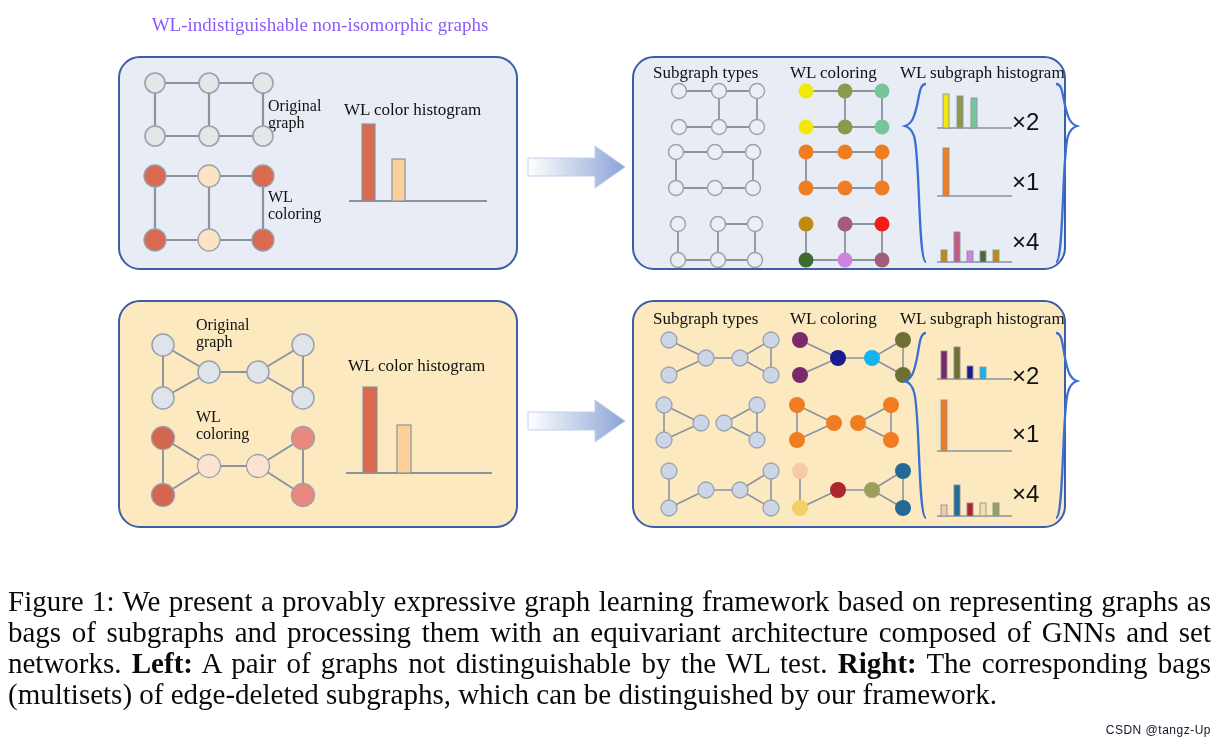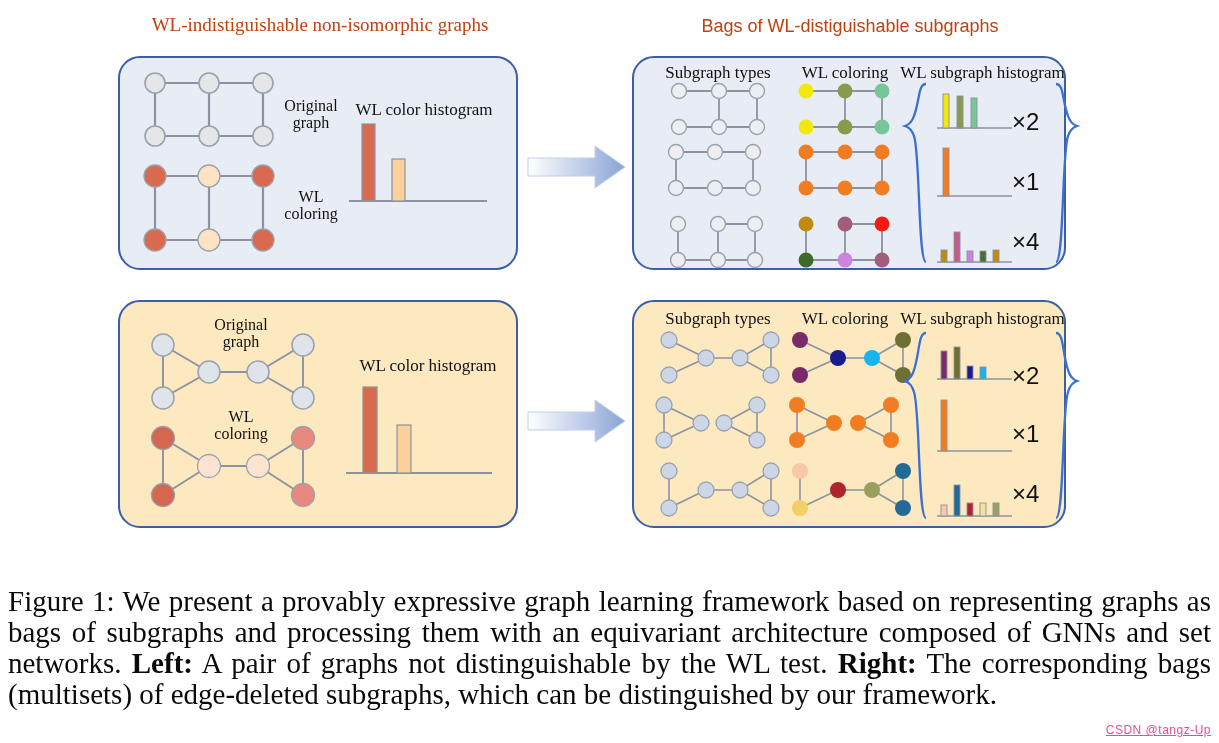--- a/index.html
+++ b/index.html
@@ -10,64 +10,63 @@
     overflow:hidden;
     position:relative;
   }
   .fig{position:absolute;left:0;top:0;width:1219px;height:743px;}
 
   
   .col-title{
     position:absolute;
     font-family:"Liberation Serif", serif;
     font-size:19px;
-    color:#c2410c;
+    color:#8b5cf6;
     white-space:nowrap;
     text-align:center;
   }
   .col-title.sans{font-family:"Liberation Sans", sans-serif;font-size:18px;}
 
   
   .panel{
     position:absolute;
     border:2px solid #3b5ea6;
     border-radius:22px;
     box-sizing:border-box;
   }
   .panel.blue{background:#e8ecf4;}
   .panel.cream{background:#fce9c0;}
 
   
   .lbl{
     position:absolute;
     font-family:"Liberation Serif", serif;
     color:#111;
-    text-align:center;
+    text-align:left;
     line-height:1.08;
     white-space:pre-line;
   }
   .lbl.s18{font-size:16px;}
   .lbl.s17{font-size:17px;}
 
   .mult{
     position:absolute;
     font-family:"Liberation Sans", sans-serif;
     font-size:24px;
     color:#111;
     letter-spacing:0px;
   }
 
   .wm{
     position:absolute;
     right:8px;bottom:6px;
     font-family:"Liberation Sans", sans-serif;
     font-size:12px;
-    color:#ec4899;
+    color:#0f172a;
     letter-spacing:.5px;
-    text-decoration:underline;
   }
 
   
   .caption{
     position:absolute;
     left:8px; top:586px; width:1203px;
     font-family:"Liberation Serif", serif;
     font-size:29px;
     line-height:31px;
     color:#0a0a0a;
@@ -77,21 +76,20 @@
 
   svg{display:block;overflow:visible;}
   .svglayer{position:absolute;left:0;top:0;pointer-events:none;}
 </style>
 </head>
 <body>
 
 <div class="fig">
 
   <div class="col-title" style="left:120px;top:14px;width:400px;">WL-indistiguishable non-isomorphic graphs</div>
-  <div class="col-title sans" style="left:640px;top:16px;width:420px;">Bags of WL-distiguishable subgraphs</div>
 
   <div class="panel blue" style="left:118px;top:56px;width:400px;height:214px;"></div>
   <div class="panel blue" style="left:632px;top:56px;width:434px;height:214px;"></div>
   <div class="panel cream" style="left:118px;top:300px;width:400px;height:228px;"></div>
   <div class="panel cream" style="left:632px;top:300px;width:434px;height:228px;"></div>
 
   <div class="lbl s18" style="left:268px;top:97px;width:86px;">Original
 graph</div>
   <div class="lbl s18" style="left:268px;top:188px;width:86px;">WL
 coloring</div>

